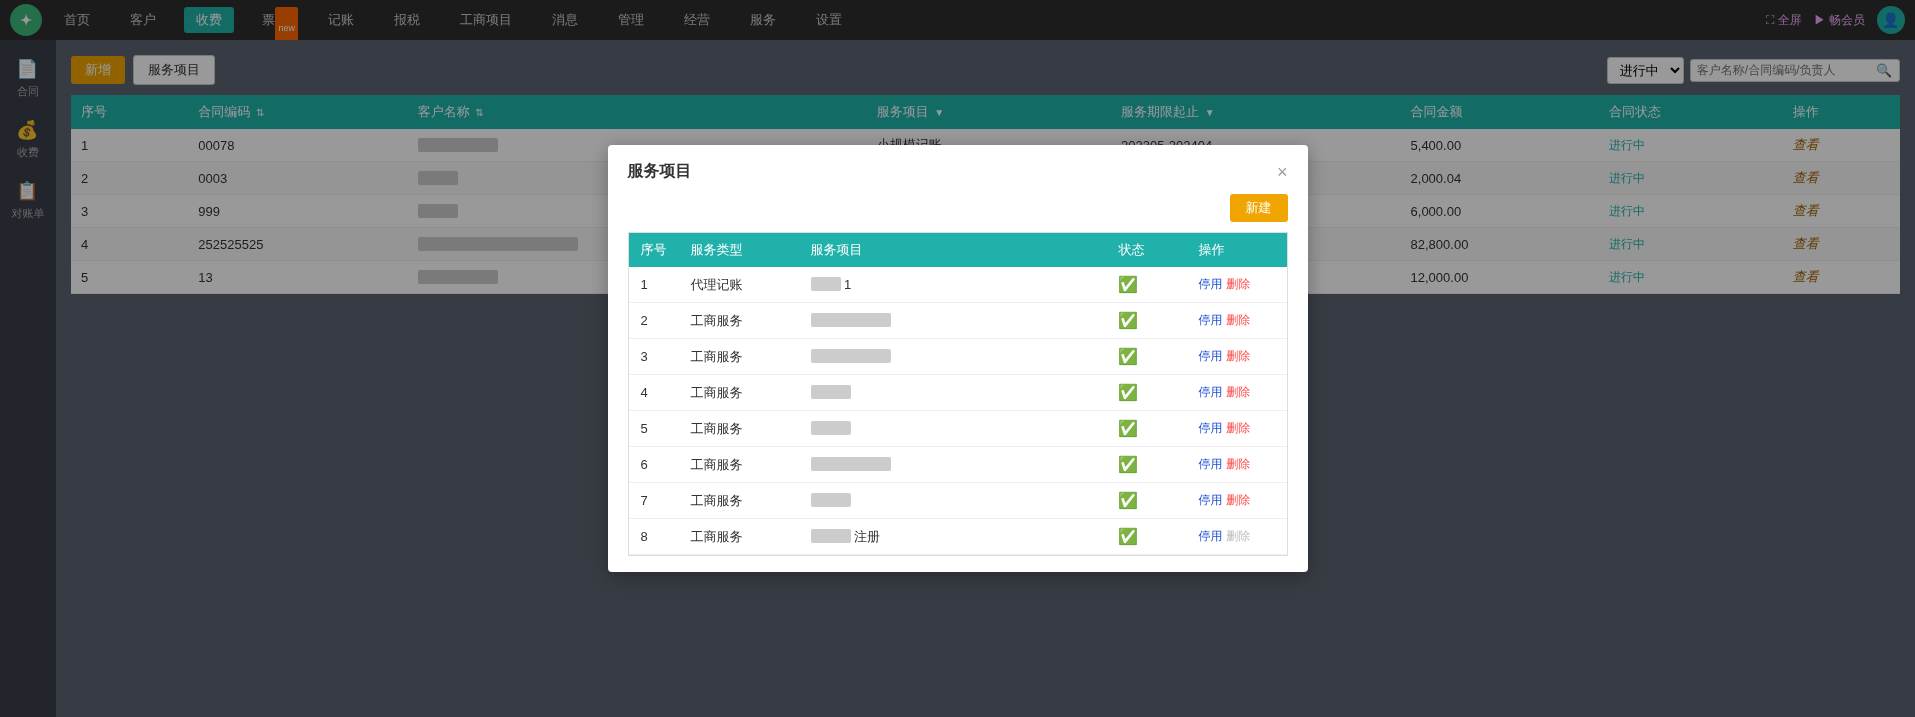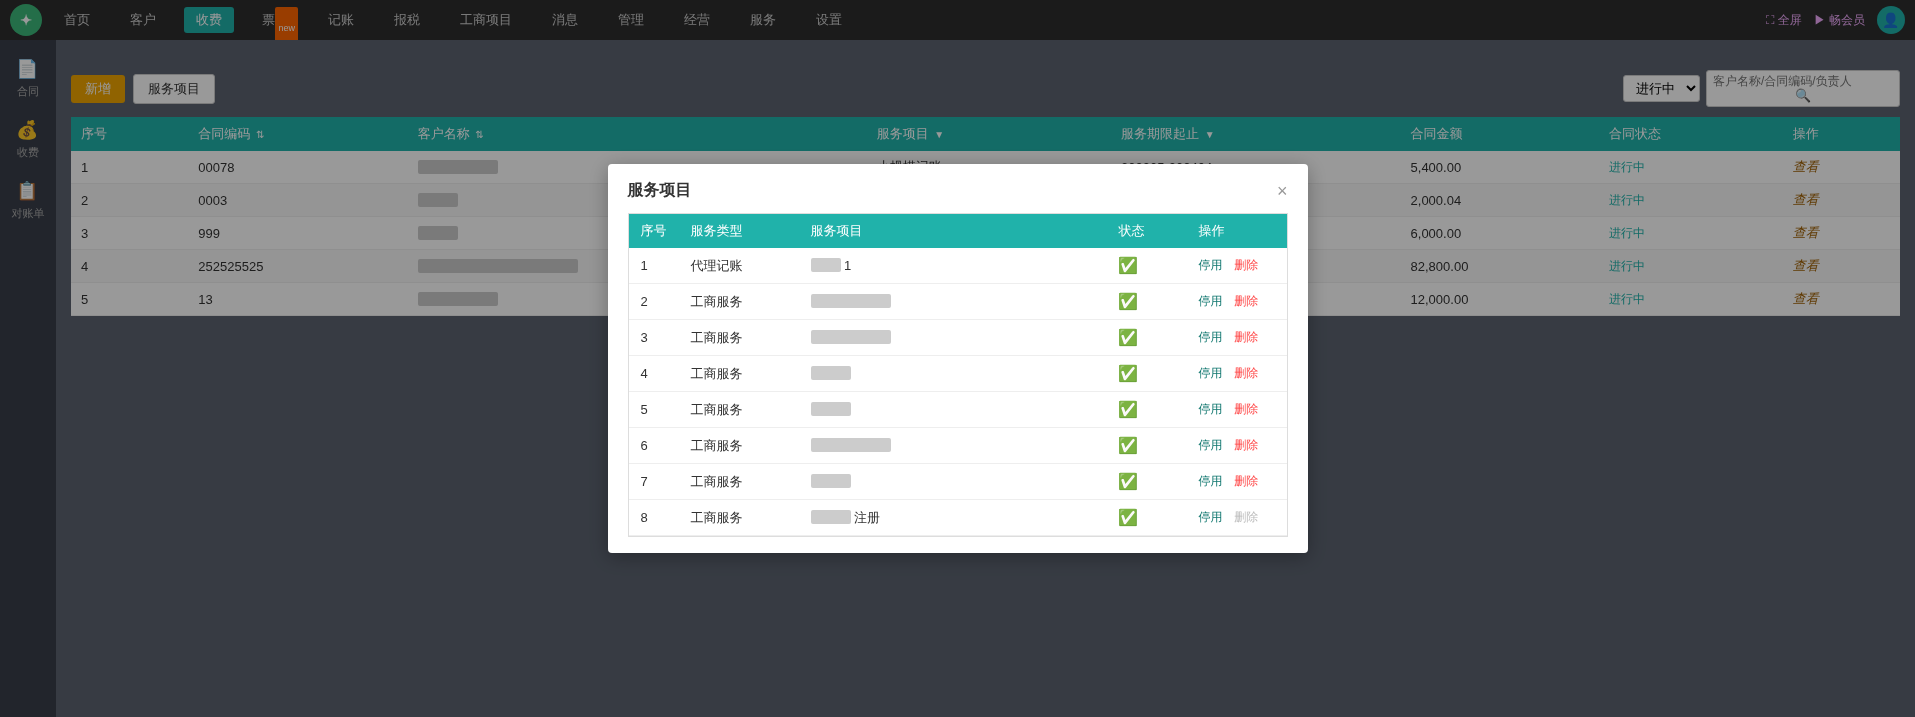--- a/index.html
+++ b/index.html
@@ -95,21 +95,20 @@
     .main-content {
       flex: 1;
       background: #5c6370;
       overflow: auto;
       position: relative;
     }
 
     
     .contract-area {
       padding: 15px;
-      margin-top: 15px;
     }
 
     .toolbar {
       display: flex; align-items: center; gap: 8px; margin-bottom: 10px;
     }
     .btn-new {
       background: #f0a500;
       color: white;
       border: none;
       padding: 5px 14px;
@@ -136,21 +135,20 @@
       border-radius: 3px;
       background: white;
       font-size: 13px;
     }
     .search-box {
       display: flex; align-items: center;
       border: 1px solid #ccc;
       border-radius: 3px;
       background: white;
       padding: 3px 6px;
-      flex-direction: column;
     }
     .search-box input {
       border: none; outline: none; font-size: 12px; width: 180px;
     }
 
     
     .data-table {
       width: 100%;
       border-collapse: collapse;
       background: white;
@@ -266,23 +264,23 @@
     .modal-table td {
       padding: 8px 12px;
       border-bottom: 1px solid #eee;
       font-size: 13px;
     }
     .check-icon {
       color: #20b2aa;
       font-size: 16px;
     }
     .btn-stop {
-      color: #0f766e;
-      cursor: pointer;
-      margin-right: 8px;
+      color: #1d4ed8;
+      cursor: pointer;
+      margin-right: 0;
       font-size: 12px;
     }
     .btn-delete {
       color: #ff4444;
       cursor: pointer;
       font-size: 12px;
     }
     .blurred-text {
       display: inline-block;
       background: #ccc;
@@ -435,20 +433,23 @@
       </table>
     </div>
 
     <div class="overlay">
       <div class="modal">
         <div class="modal-header">
           <span class="modal-title">服务项目</span>
           <span class="modal-close">×</span>
         </div>
         <div class="modal-body">
+          <div class="modal-toolbar">
+            <button class="btn-modal-new">新建</button>
+          </div>
           <div class="modal-table-wrapper">
             <table class="modal-table">
               <thead>
                 <tr>
                   <th style="width:50px;">序号</th>
                   <th style="width:120px;">服务类型</th>
                   <th>服务项目</th>
                   <th style="width:80px;">状态</th>
                   <th style="width:100px;">操作</th>
                 </tr>

